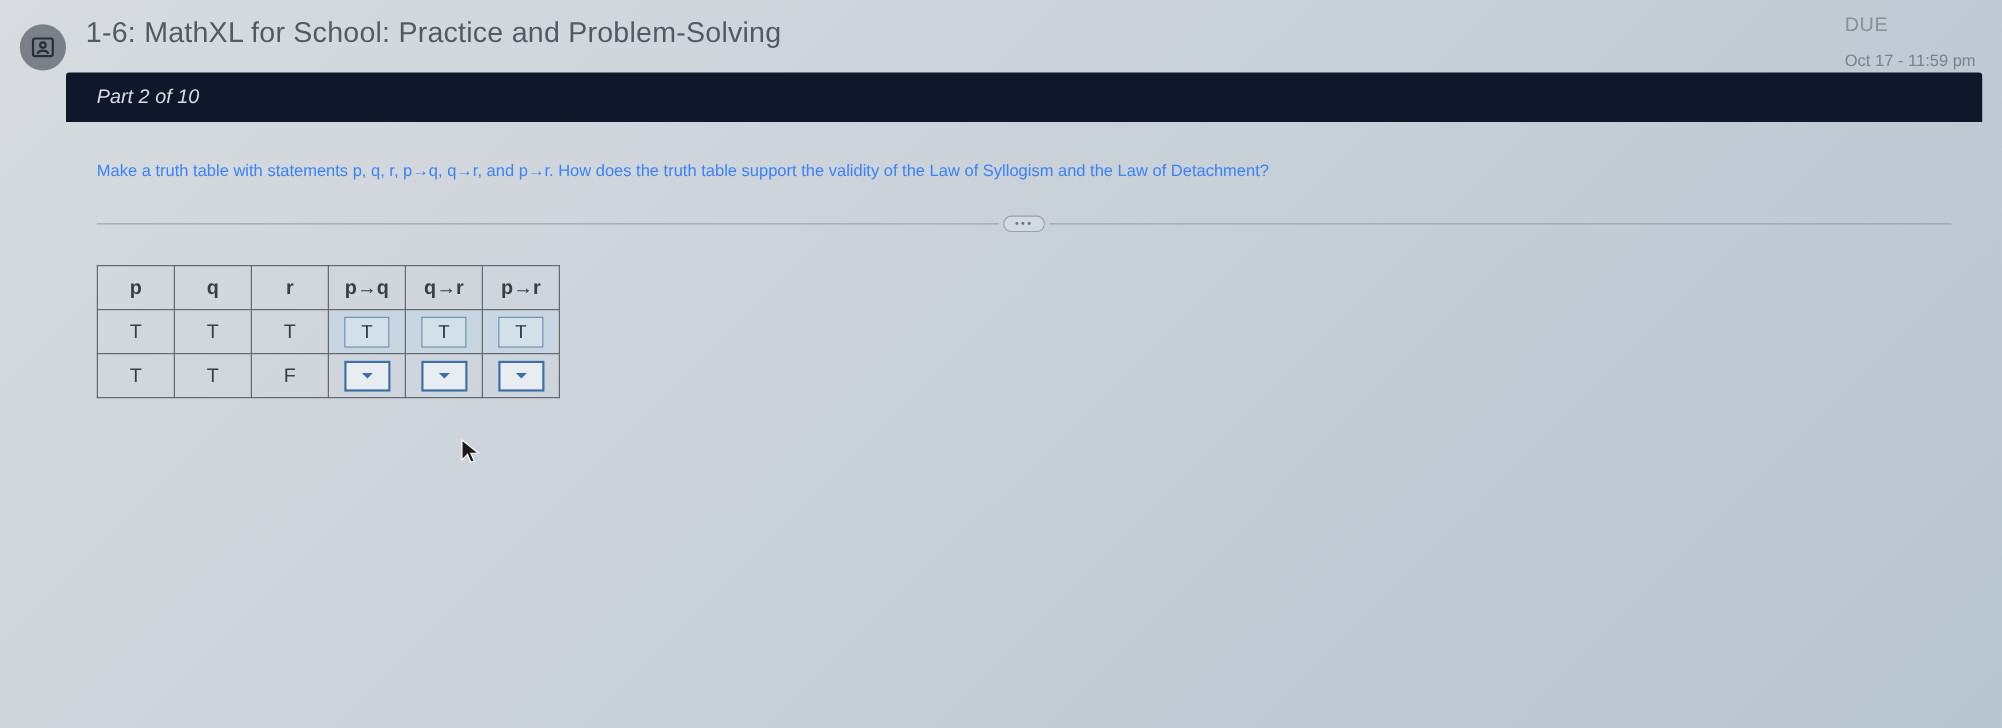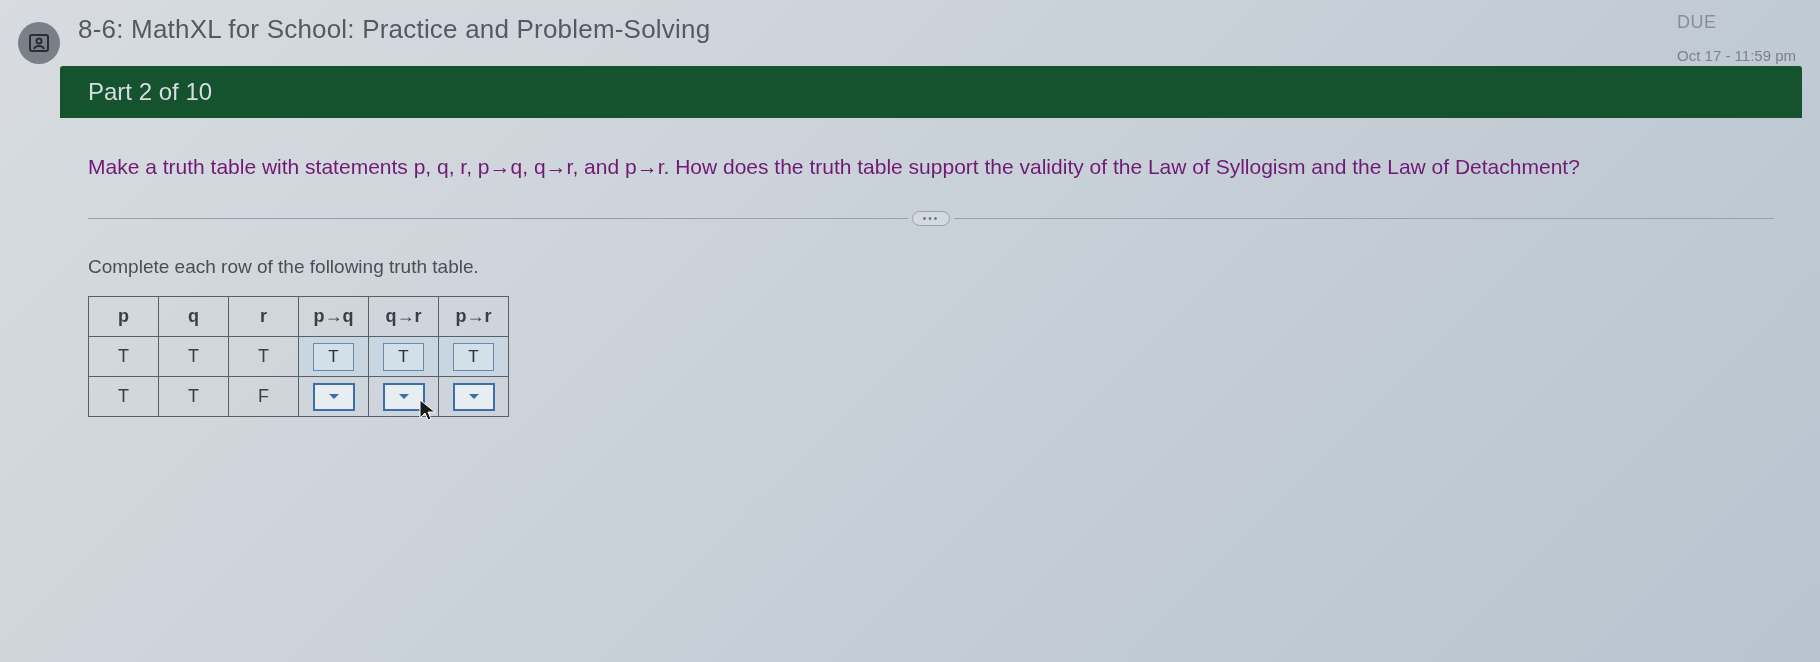--- a/index.html
+++ b/index.html
@@ -49,36 +49,37 @@
       color: #8a8f96;
       letter-spacing: 0.5px;
       text-transform: uppercase;
     }
     .due-date {
       font-size: 15px;
       color: #7c8289;
       margin-top: 14px;
     }
     .part-bar {
-      background: #14532d;
+      background: #0f172a;
       color: #d8dce2;
-      font-size: 24px;
+      font-size: 18px;
       padding: 12px 28px;
       margin: 4px 18px 0 60px;
       border-top-left-radius: 3px;
       border-top-right-radius: 3px;
+      font-style: italic;
     }
     .content-area {
       margin: 0 18px 0 60px;
       background: transparent;
       padding: 34px 28px 20px 28px;
     }
     .question-text {
-      font-size: 21px;
-      color: #701a75;
+      font-size: 15px;
+      color: #3b82f6;
       line-height: 1.4;
     }
     .divider-row {
       display: flex;
       align-items: center;
       margin: 30px 0 30px 0;
     }
     .divider-line {
       flex: 1;
       height: 1px;
@@ -155,21 +156,21 @@
 <body>
 
 <div class="header-row">
   <div class="class-icon">
     <svg viewBox="0 0 24 24" fill="none" stroke="#2a2e34" stroke-width="2">
       <rect x="3" y="4" width="18" height="16" rx="2"></rect>
       <circle cx="12" cy="10" r="2.5"></circle>
       <path d="M7 18c1-3 4-3 5-3s4 0 5 3"></path>
     </svg>
   </div>
-  <div class="assignment-title">8-6: MathXL for School: Practice and Problem-Solving</div>
+  <div class="assignment-title">1-6: MathXL for School: Practice and Problem-Solving</div>
   <div class="due-block">
     <div class="due-label">DUE</div>
     <div class="due-date">Oct 17 - 11:59 pm</div>
   </div>
 </div>
 
 <div class="part-bar">
   <span>Part 2 of 10</span>
 </div>
 
@@ -177,21 +178,20 @@
   <div class="question-text">
     <span>Make a truth table with statements p, q, r, p</span><span class="arrow">→</span><span>q, q</span><span class="arrow">→</span><span>r, and p</span><span class="arrow">→</span><span>r. How does the truth table support the validity of the Law of Syllogism and the Law of Detachment?</span>
   </div>
 
   <div class="divider-row">
     <div class="divider-line"></div>
     <div class="ellipsis-pill">•••</div>
     <div class="divider-line"></div>
   </div>
 
-  <div class="instruction">Complete each row of the following truth table.</div>
 
   <table class="truth-table">
     <tbody>
         <tr>
       <th>p</th>
       <th>q</th>
       <th>r</th>
       <th><span>p</span><span>→</span><span>q</span></th>
       <th><span>q</span><span>→</span><span>r</span></th>
       <th><span>p</span><span>→</span><span>r</span></th>

